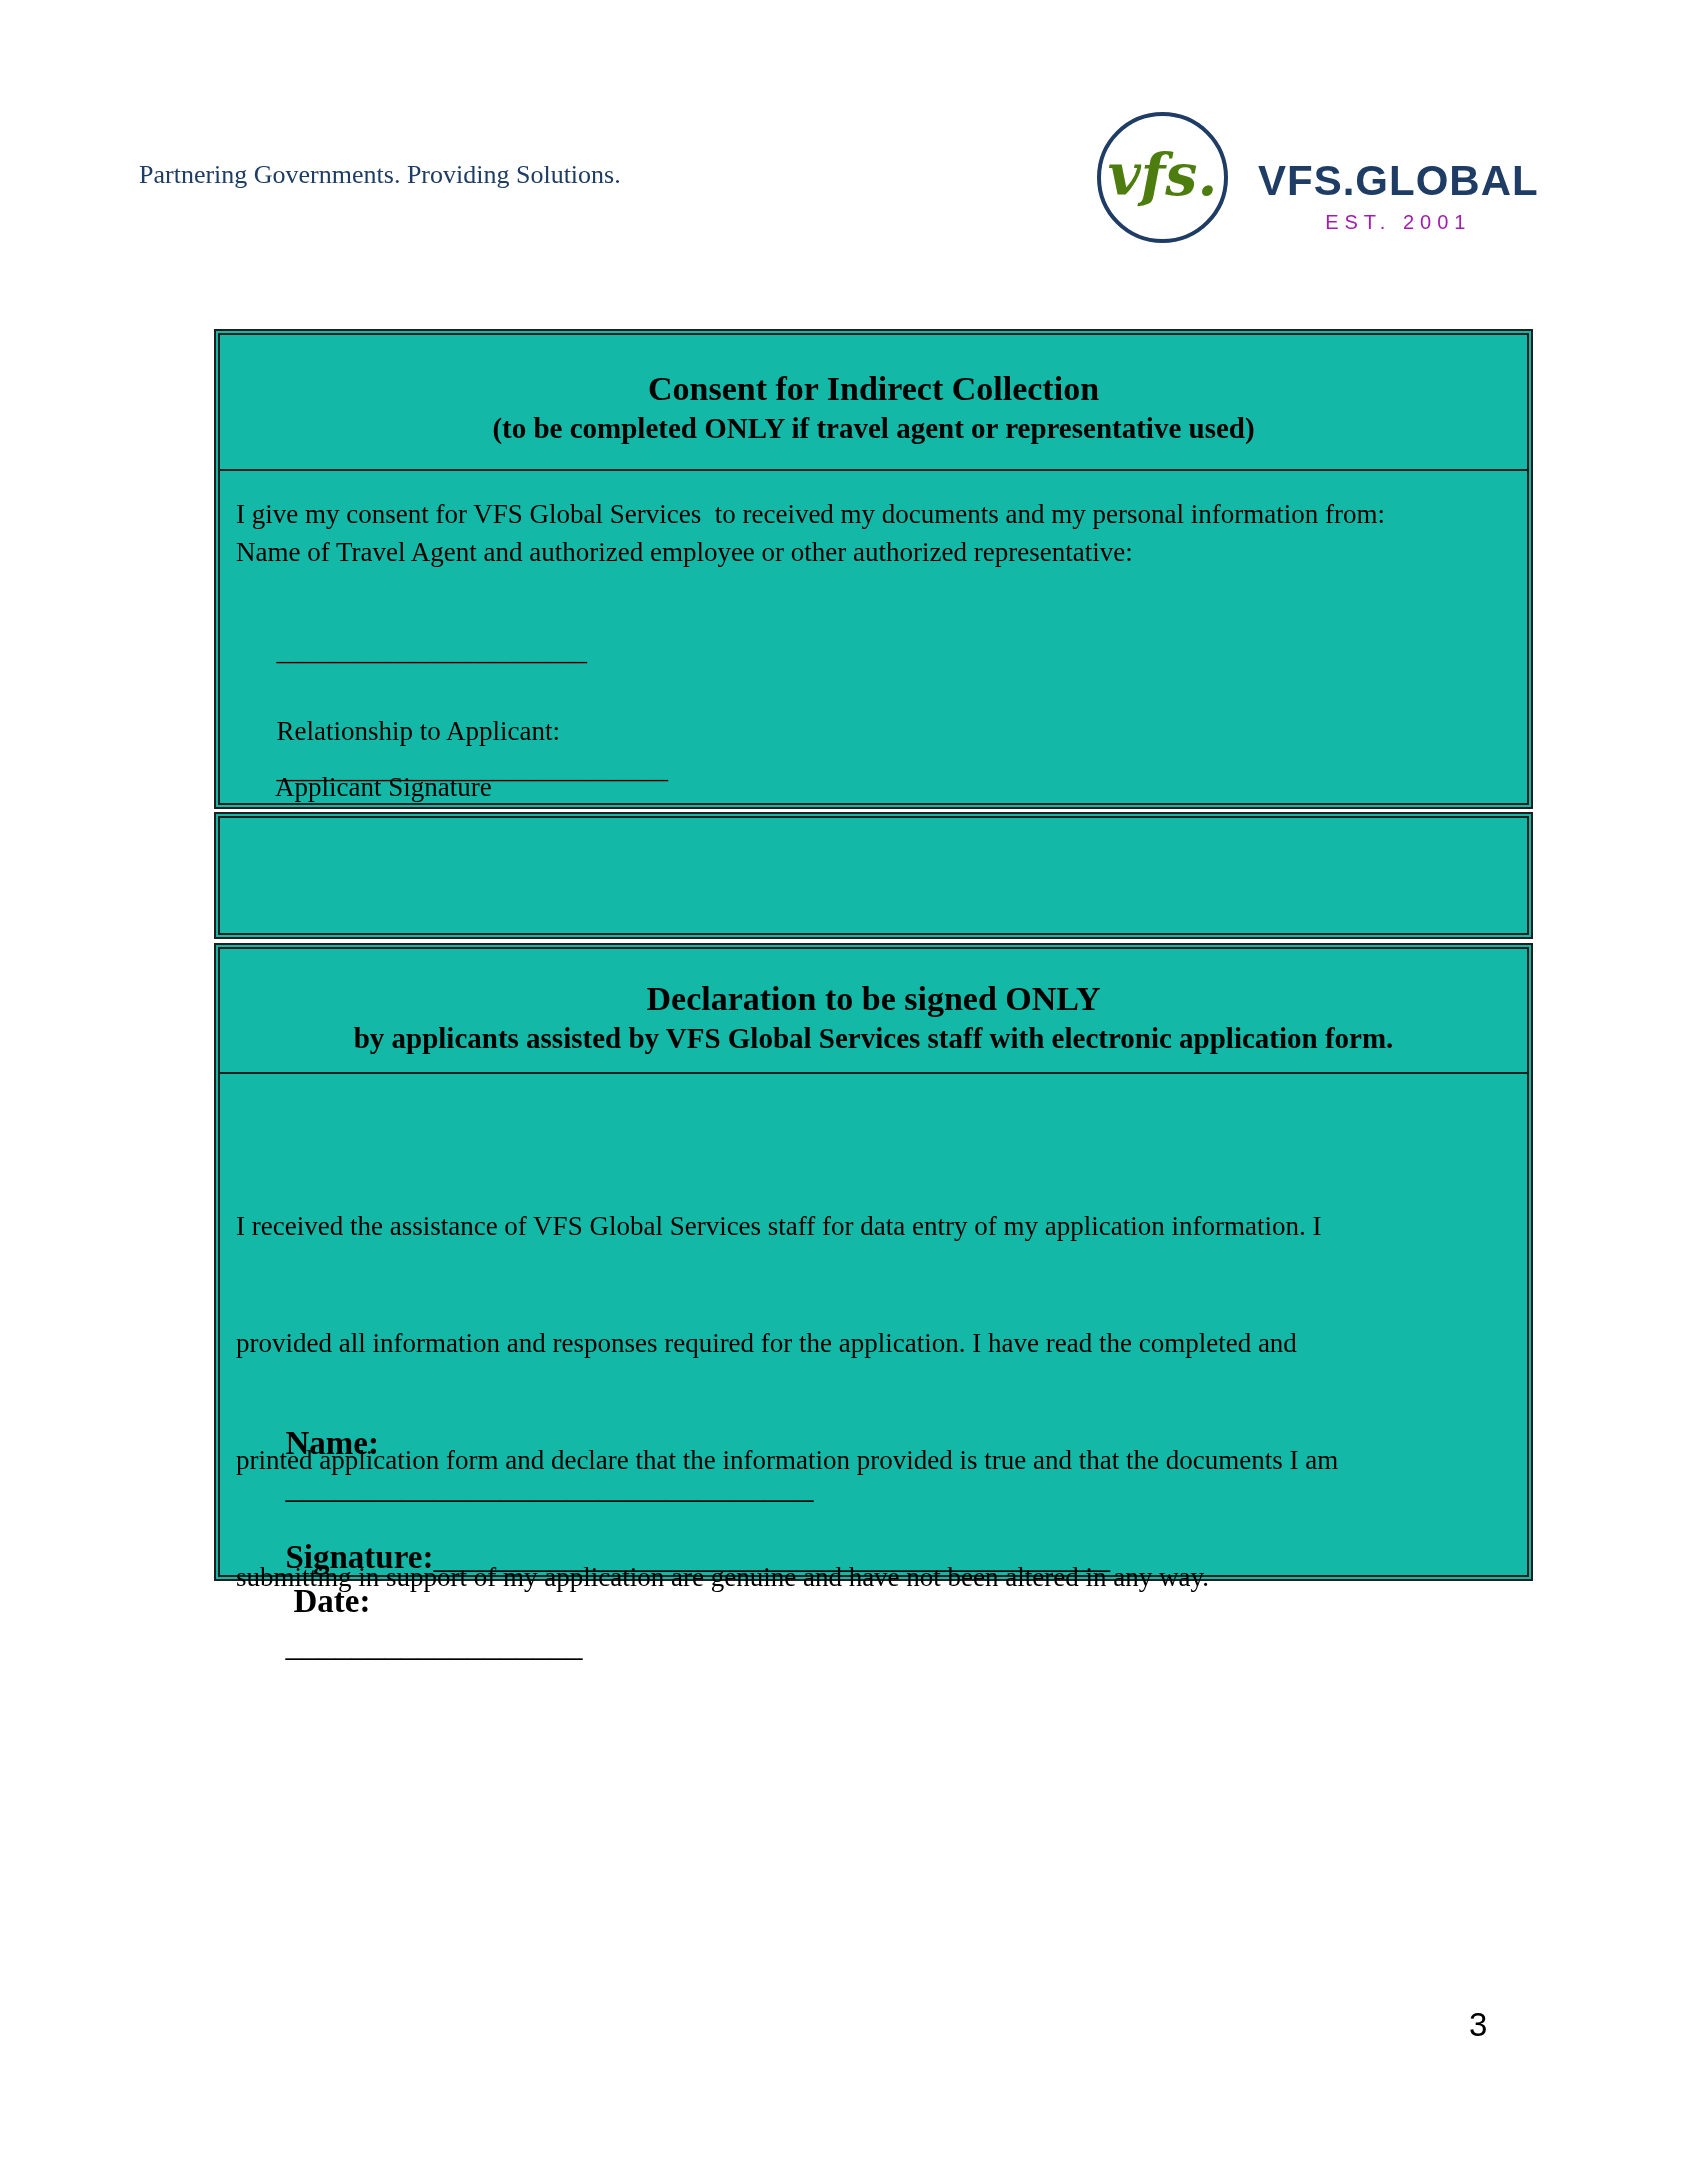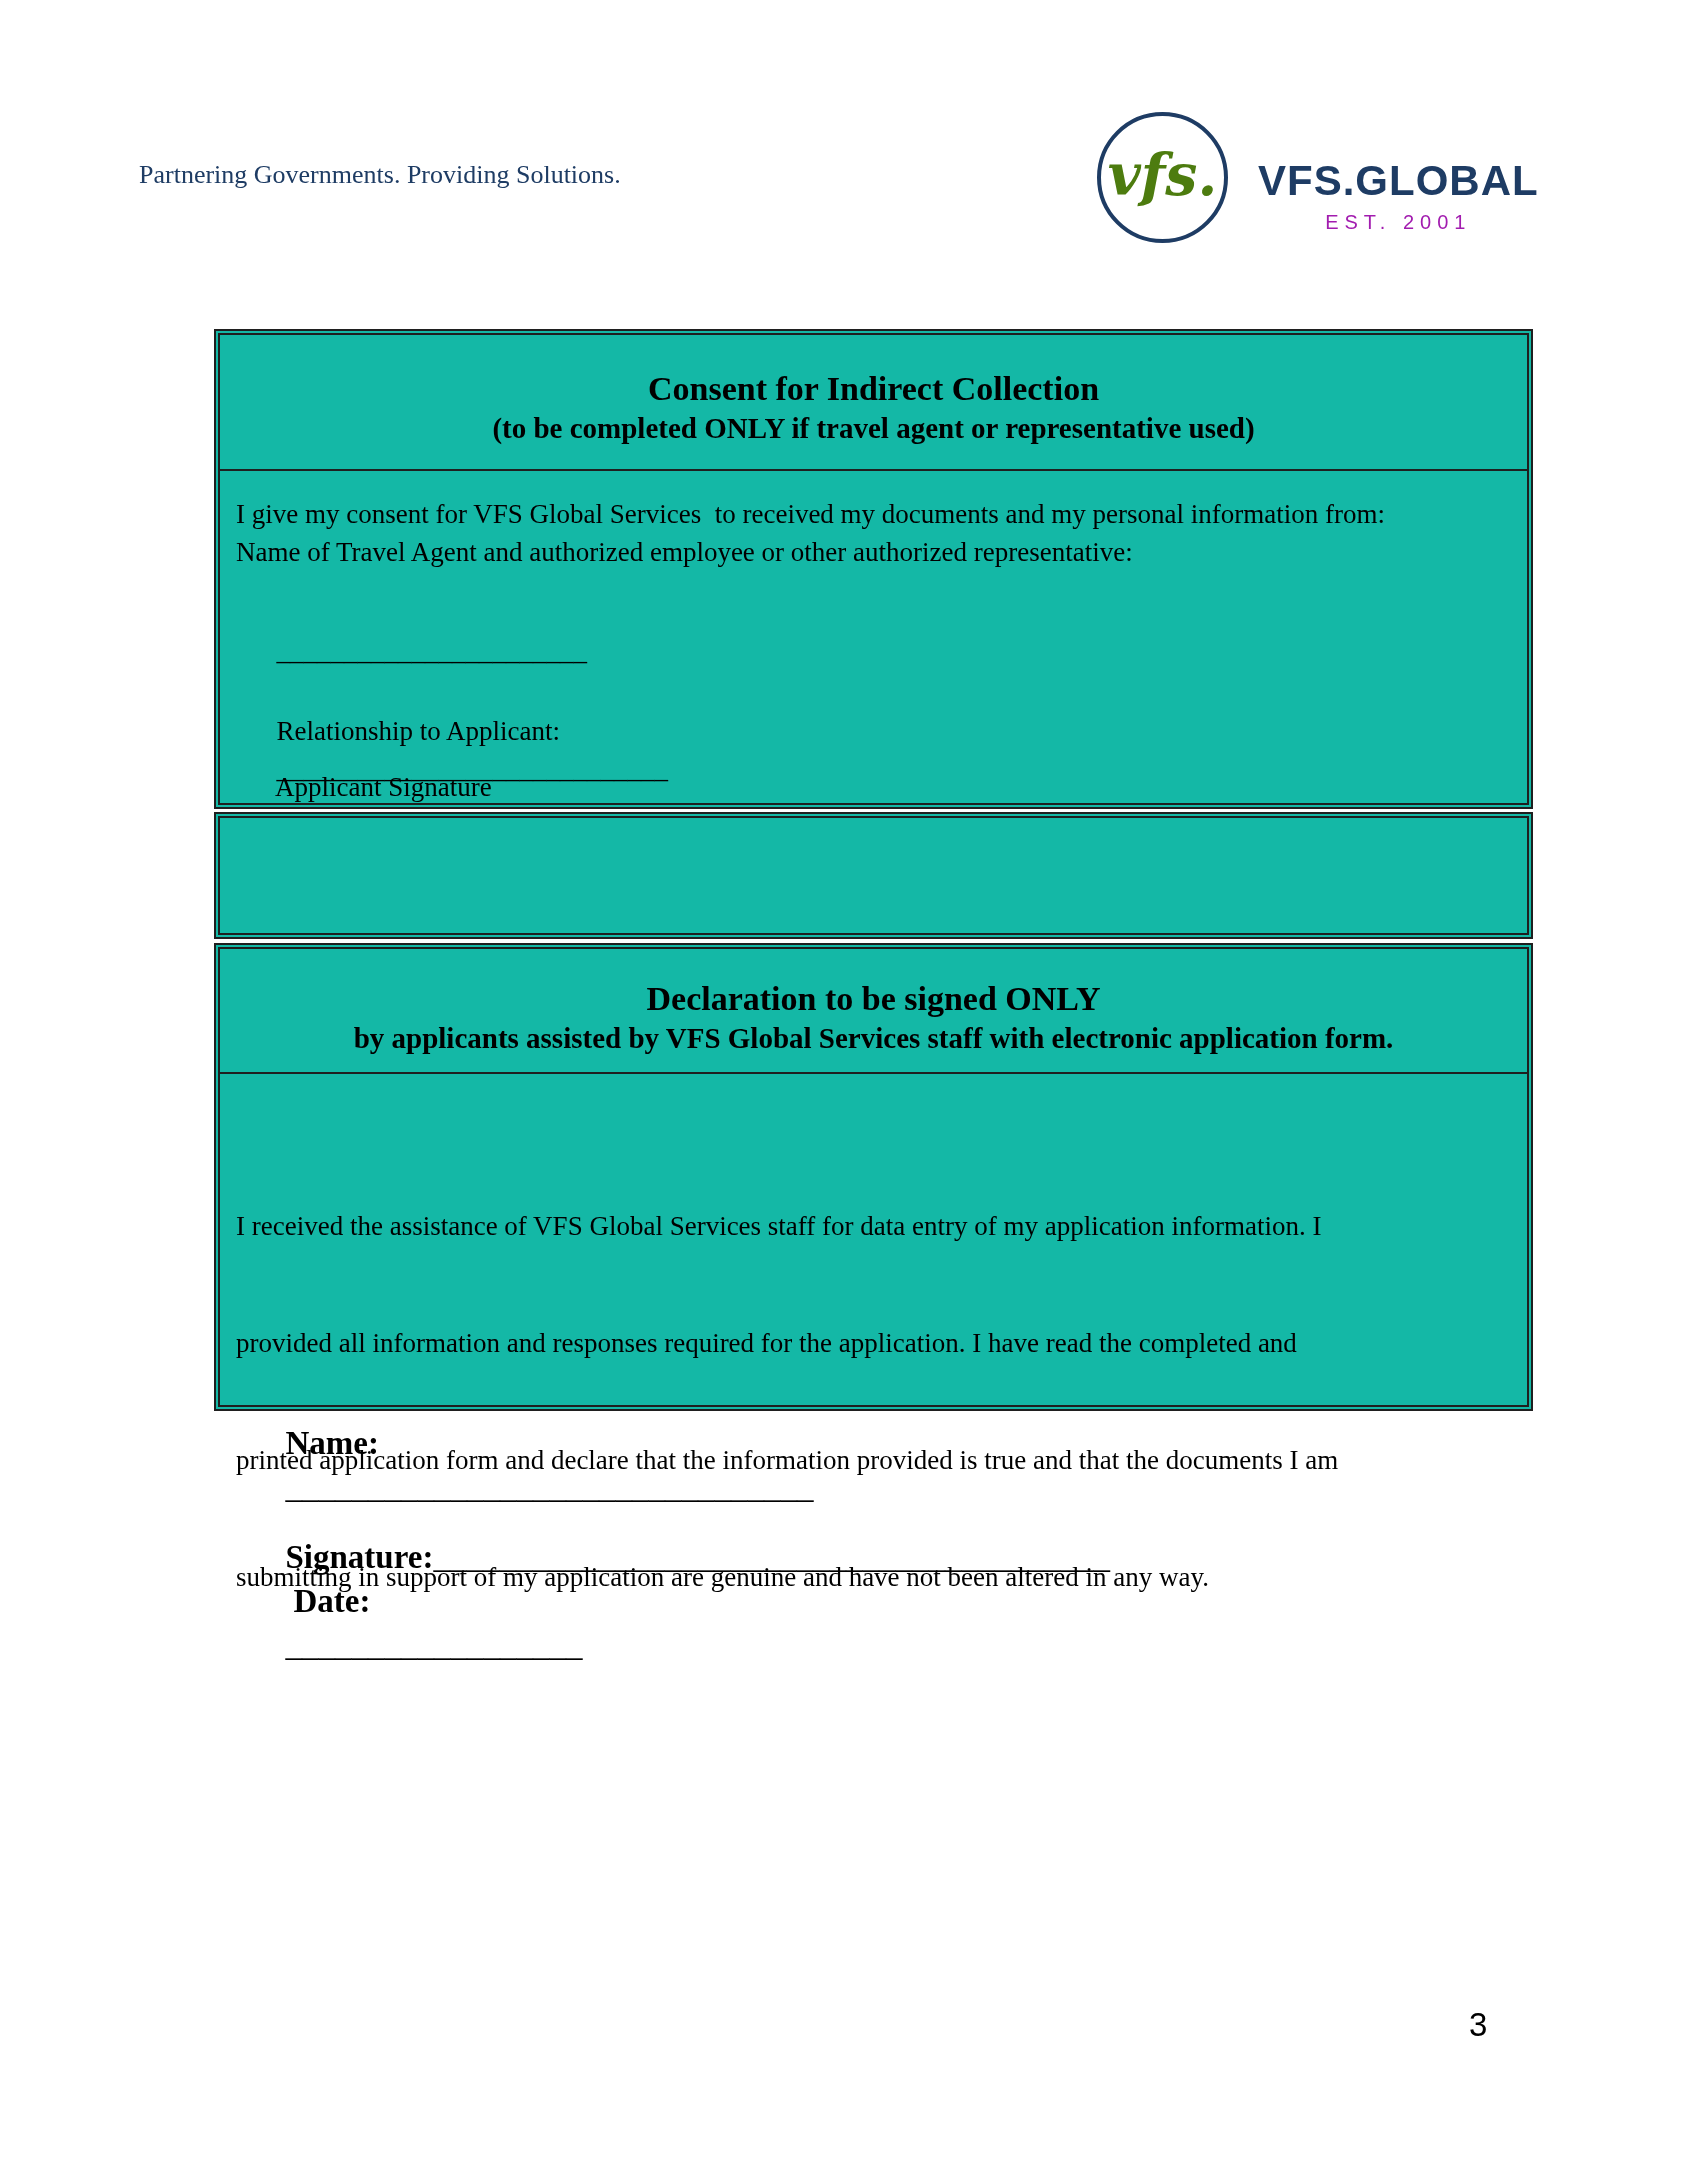--- a/index.html
+++ b/index.html
@@ -74,21 +74,21 @@
     position: absolute;
     left: 182px;
     width: 1319px;
     border: 6px double #1f1f1f;
     box-sizing: border-box;
     background: #14b8a6;
     margin-left: 32px;
   }
   .box-consent    { top: 329px;  height: 480px; }
   .box-empty      { top: 812px;  height: 127px; }
-  .box-declaration{ top: 943px;  height: 468px; }
+  .box-declaration{ top: 943px;  height: 638px; }
 
   .box-title-cell {
     box-sizing: border-box;
     border-bottom: 2px solid #1f1f1f;
     text-align: center;
   }
   .box-consent .box-title-cell     { height: 136px; padding-top: 34px; }
   .box-declaration .box-title-cell { height: 125px; padding-top: 30px; }
   .box-title {
     font-size: 34px;

